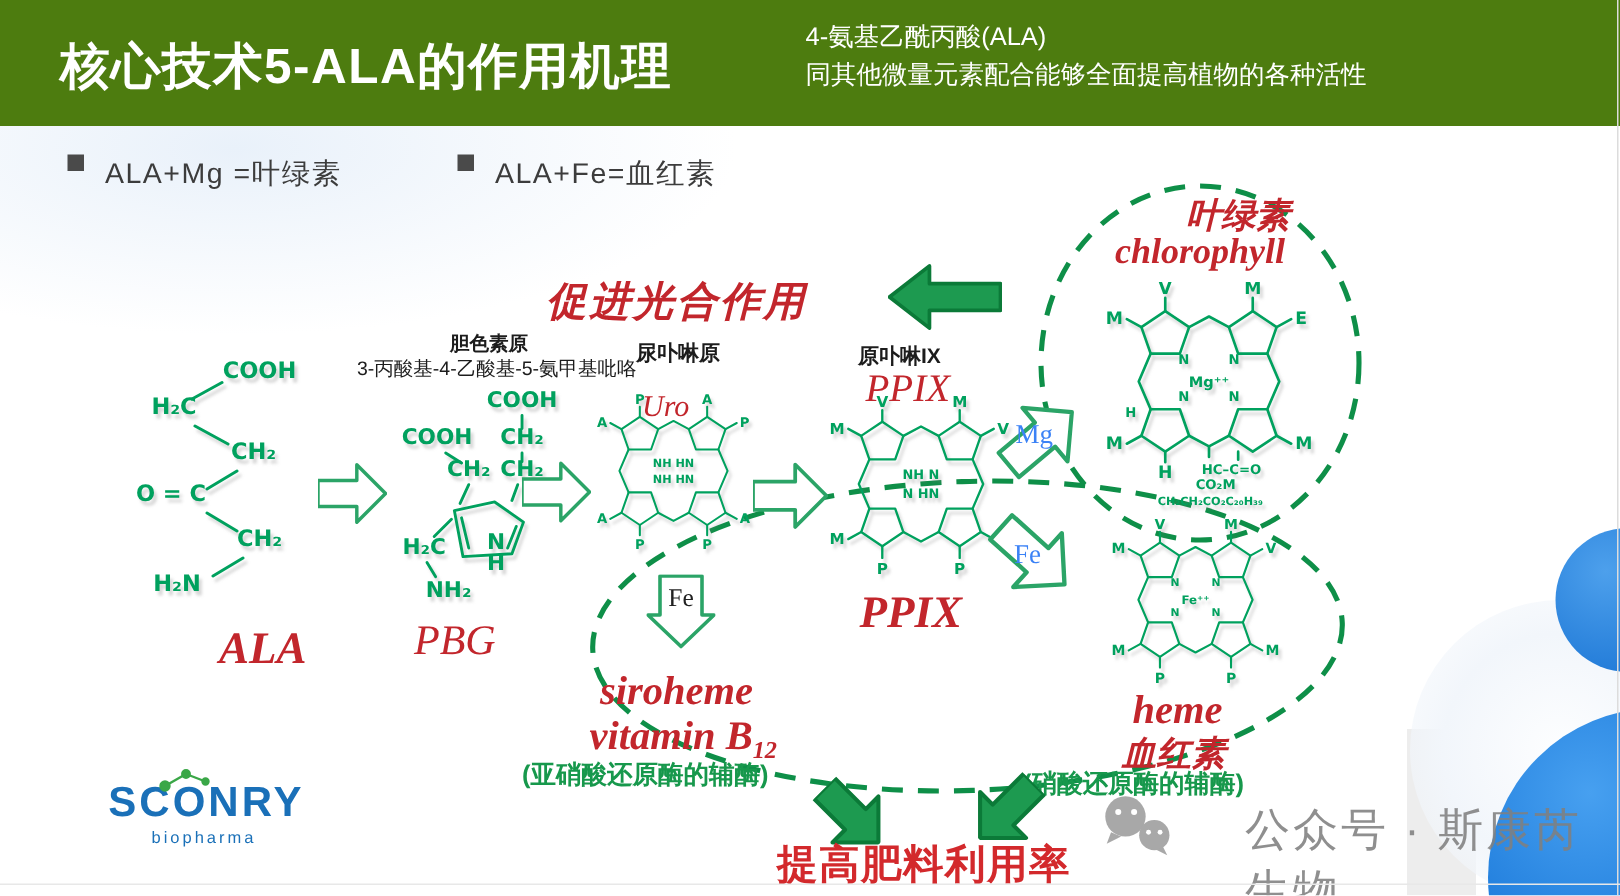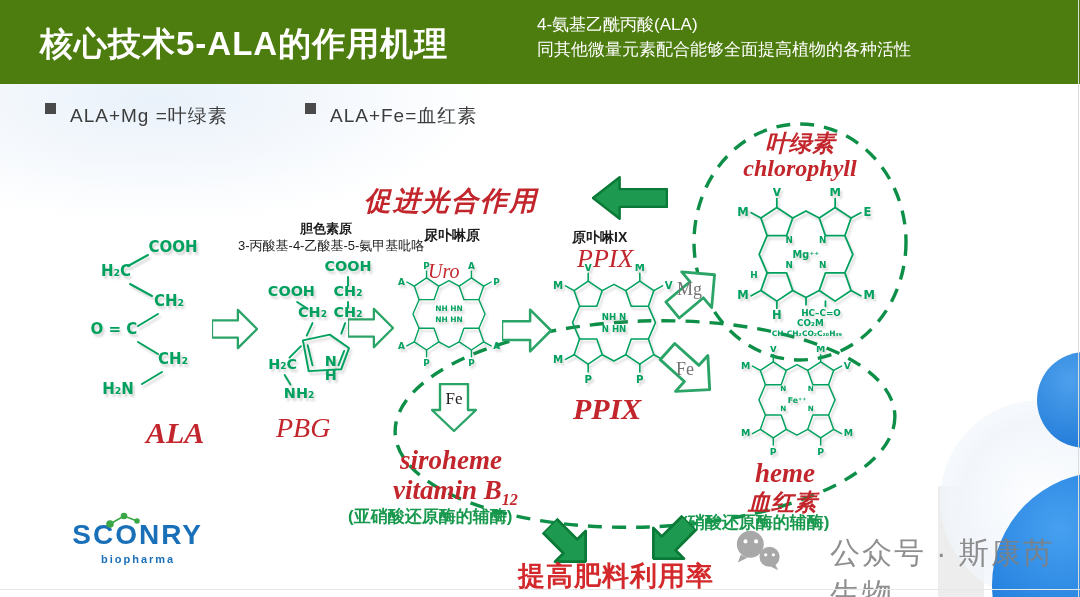--- a/index.html
+++ b/index.html
@@ -32,31 +32,31 @@
   .struct path,.struct polygon{stroke:#00a15e;fill:none;stroke-width:2;stroke-linejoin:round;stroke-linecap:round;}
   .struct text{fill:#00a15e;font-weight:bold;font-family:"DejaVu Sans",sans-serif;font-size:13px;}
   .struct text.ctr{font-size:11px;}
   .struct text.ncell{font-size:10px;}
   .struct text.small{font-size:10px;}
   .struct text.tiny{font-size:8.5px;}
   .ala-svg text,.pbg-svg text{font-size:15px;}
   .hollow polygon,.hollow path{stroke:#2ba467;stroke-width:2.4;fill:#ffffff;stroke-linejoin:round;}
   .solid polygon{fill:#1d9a50;stroke:#0b7a38;stroke-width:2.5;stroke-linejoin:round;}
   .dashes ellipse{fill:none;stroke:#0e8f48;stroke-width:3.4;stroke-dasharray:14 10;}
-  .metal-text{font-family:"Liberation Serif","DejaVu Serif",serif;font-size:18px;color:#737373;}
+  .metal-text{font-family:"Liberation Serif","DejaVu Serif",serif;font-size:18px;color:#3b82f6;}
   
   .cnlabel{color:#1c1c1c;}
   .redcn{color:#c2262c;font-weight:bold;font-style:italic;}
   .redser{color:#c2262c;font-style:italic;font-family:"Liberation Serif","DejaVu Serif",serif;}
   .redserb{color:#c2262c;font-style:italic;font-weight:bold;font-family:"Liberation Serif","DejaVu Serif",serif;}
   .greennote{color:#17984c;font-weight:bold;font-size:17px;}
   .fertilizer{color:#d3292c;font-weight:bold;font-size:27px;letter-spacing:1px;}
   .wm-text{font-size:30px;color:rgba(128,128,128,0.88);letter-spacing:2px;}
   .logo-main{font-size:28px;font-weight:bold;color:#1a70b8;letter-spacing:2px;text-align:right;}
-  .logo-sub{font-size:11px;font-weight:bold;color:#1a70b8;letter-spacing:2px;}
+  .logo-sub{font-size:11px;font-weight:normal;color:#1a70b8;letter-spacing:2px;}
   sub.b12{font-size:60%;}
 </style>
 </head>
 <body>
 
 <div id="slide">
 
   <div class="abs blob"></div>
   <div class="abs grayblock1"></div>
   <div class="abs grayblock2"></div>
@@ -200,21 +200,21 @@
     <text x="42" y="148" text-anchor="middle">H</text>
     <text x="56" y="62" text-anchor="middle" class="ncell">N</text>
     <text x="94" y="62" text-anchor="middle" class="ncell">N</text>
     <text x="56" y="90" text-anchor="middle" class="ncell">N</text>
     <text x="94" y="90" text-anchor="middle" class="ncell">N</text>
     <text x="75" y="79" text-anchor="middle" class="ctr">Mg⁺⁺</text>
     <text x="92" y="145" text-anchor="middle" class="small">HC–C=O</text>
     <text x="80" y="156" text-anchor="middle" class="small">CO₂M</text>
     <text x="76" y="168" text-anchor="middle" class="tiny">CH₂CH₂CO₂C₂₀H₃₉</text>
   </svg>
-  <div class="abs redcn" style="left:740px;top:128px;width:120px;text-align:center;font-size:23px">叶绿素</div>
+  <div class="abs redcn" style="left:740px;top:128px;width:120px;text-align:right;font-size:23px">叶绿素</div>
   <div class="abs redserb" style="left:725px;top:155px;width:150px;text-align:center;font-size:24px">chlorophyll</div>
 
   <svg class="abs struct" style="left:724px;top:346px;width:146px;height:112px" viewBox="0 0 150 156">
     <g>
       <polygon points="42,22 60,34 53,54 31,54 24,34"></polygon>
       <polygon points="108,22 126,34 119,54 97,54 90,34"></polygon>
       <polygon points="42,128 60,116 53,96 31,96 24,116"></polygon>
       <polygon points="108,128 126,116 119,96 97,96 90,116"></polygon>
       <path d="M60,34 L75,26 L90,34 M60,116 L75,124 L90,116 M31,54 L22,75 L31,96 M119,54 L128,75 L119,96"></path>
       <path d="M42,22 L42,12 M108,22 L108,12 M24,34 L13,28 M126,34 L137,28 M24,116 L13,122 M126,116 L137,122 M42,128 L42,138 M108,128 L108,138"></path>

